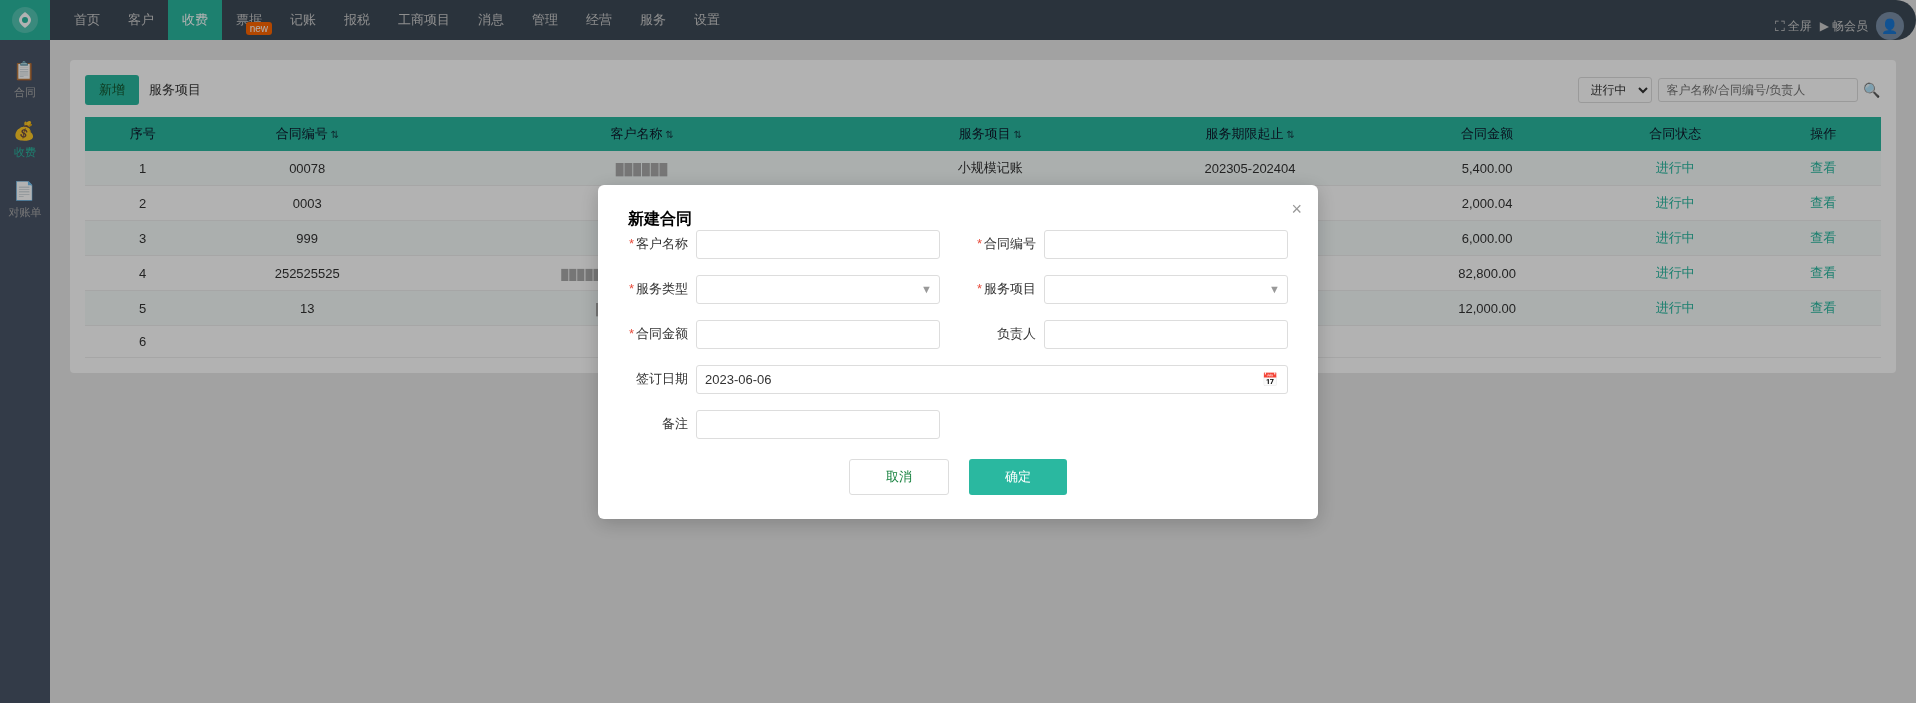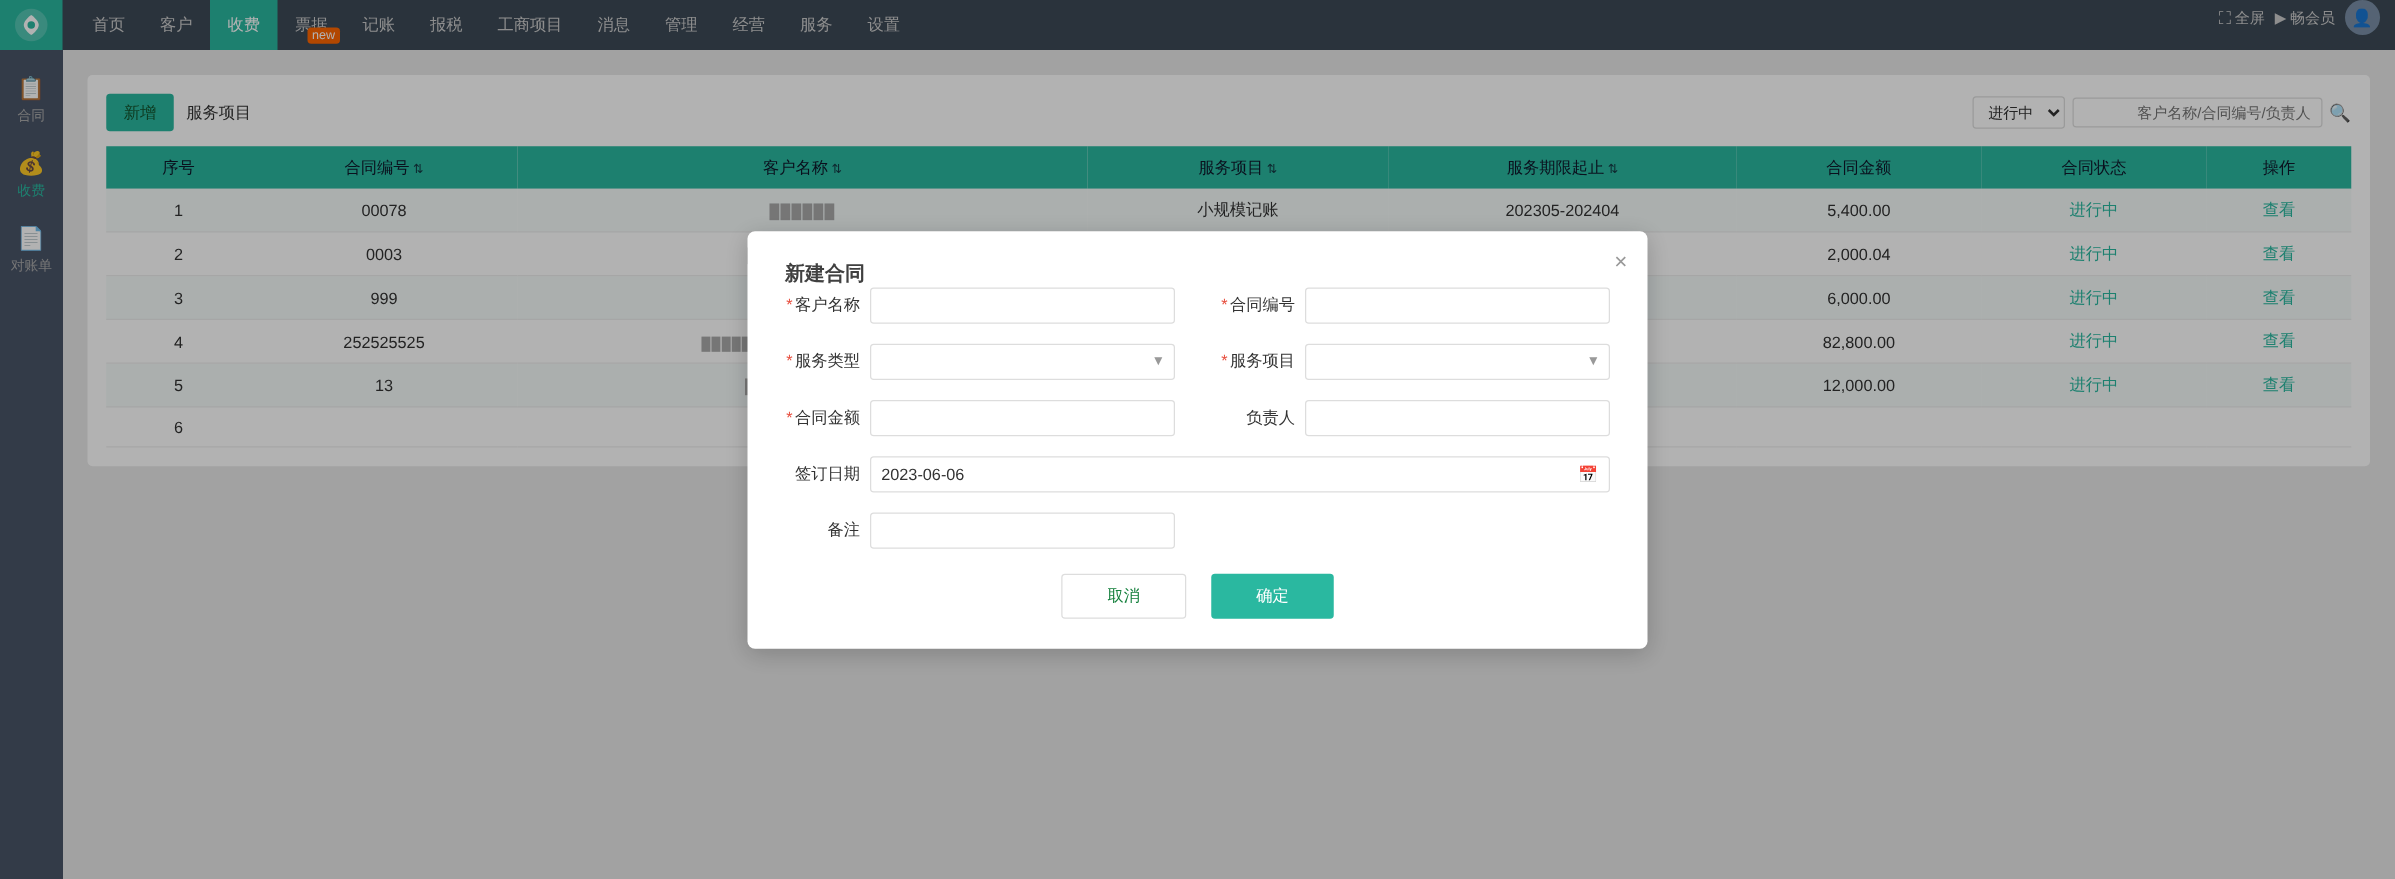--- a/index.html
+++ b/index.html
@@ -3,25 +3,26 @@
   <meta charset="utf-8">
   <style>
     * { box-sizing: border-box; margin: 0; padding: 0; }
     body { font-family: "Microsoft YaHei", "PingFang SC", sans-serif; font-size: 13px; background: #e8e8e8; }
 
     
     .top-nav {
       background: #3d4a57;
       height: 40px;
       display: flex;
-      align-items: flex-start;
+      align-items: flex-end;
       padding: 0 0 0 0;
       position: fixed;
       top: 0; left: 0; right: 0;
       z-index: 100;
+      border-radius: 20px;
     }
     .top-nav-logo {
       width: 50px;
       height: 40px;
       background: #2ab8a0;
       display: flex;
       align-items: center;
       justify-content: center;
       flex-shrink: 0;
     }
@@ -166,21 +167,20 @@
       color: #333;
       background: #fff;
       cursor: pointer;
     }
     .search-input {
       border: 1px solid #ddd;
       border-radius: 3px;
       padding: 4px 8px;
       font-size: 12px;
       width: 200px;
-      text-align: right;
     }
     .search-btn {
       background: none;
       border: none;
       cursor: pointer;
       color: #666;
       font-size: 14px;
     }
 
     
@@ -241,21 +241,21 @@
       background: #fff;
       border-radius: 6px;
       width: 720px;
       padding: 24px 30px 24px;
       position: relative;
       box-shadow: 0 4px 20px rgba(0,0,0,0.2);
     }
     .modal-title {
       font-size: 16px;
       font-weight: bold;
-      color: #404040;
+      color: #000000;
     }
     .modal-close {
       position: absolute;
       top: 14px;
       right: 16px;
       background: none;
       border: none;
       font-size: 18px;
       cursor: pointer;
       color: #999;

